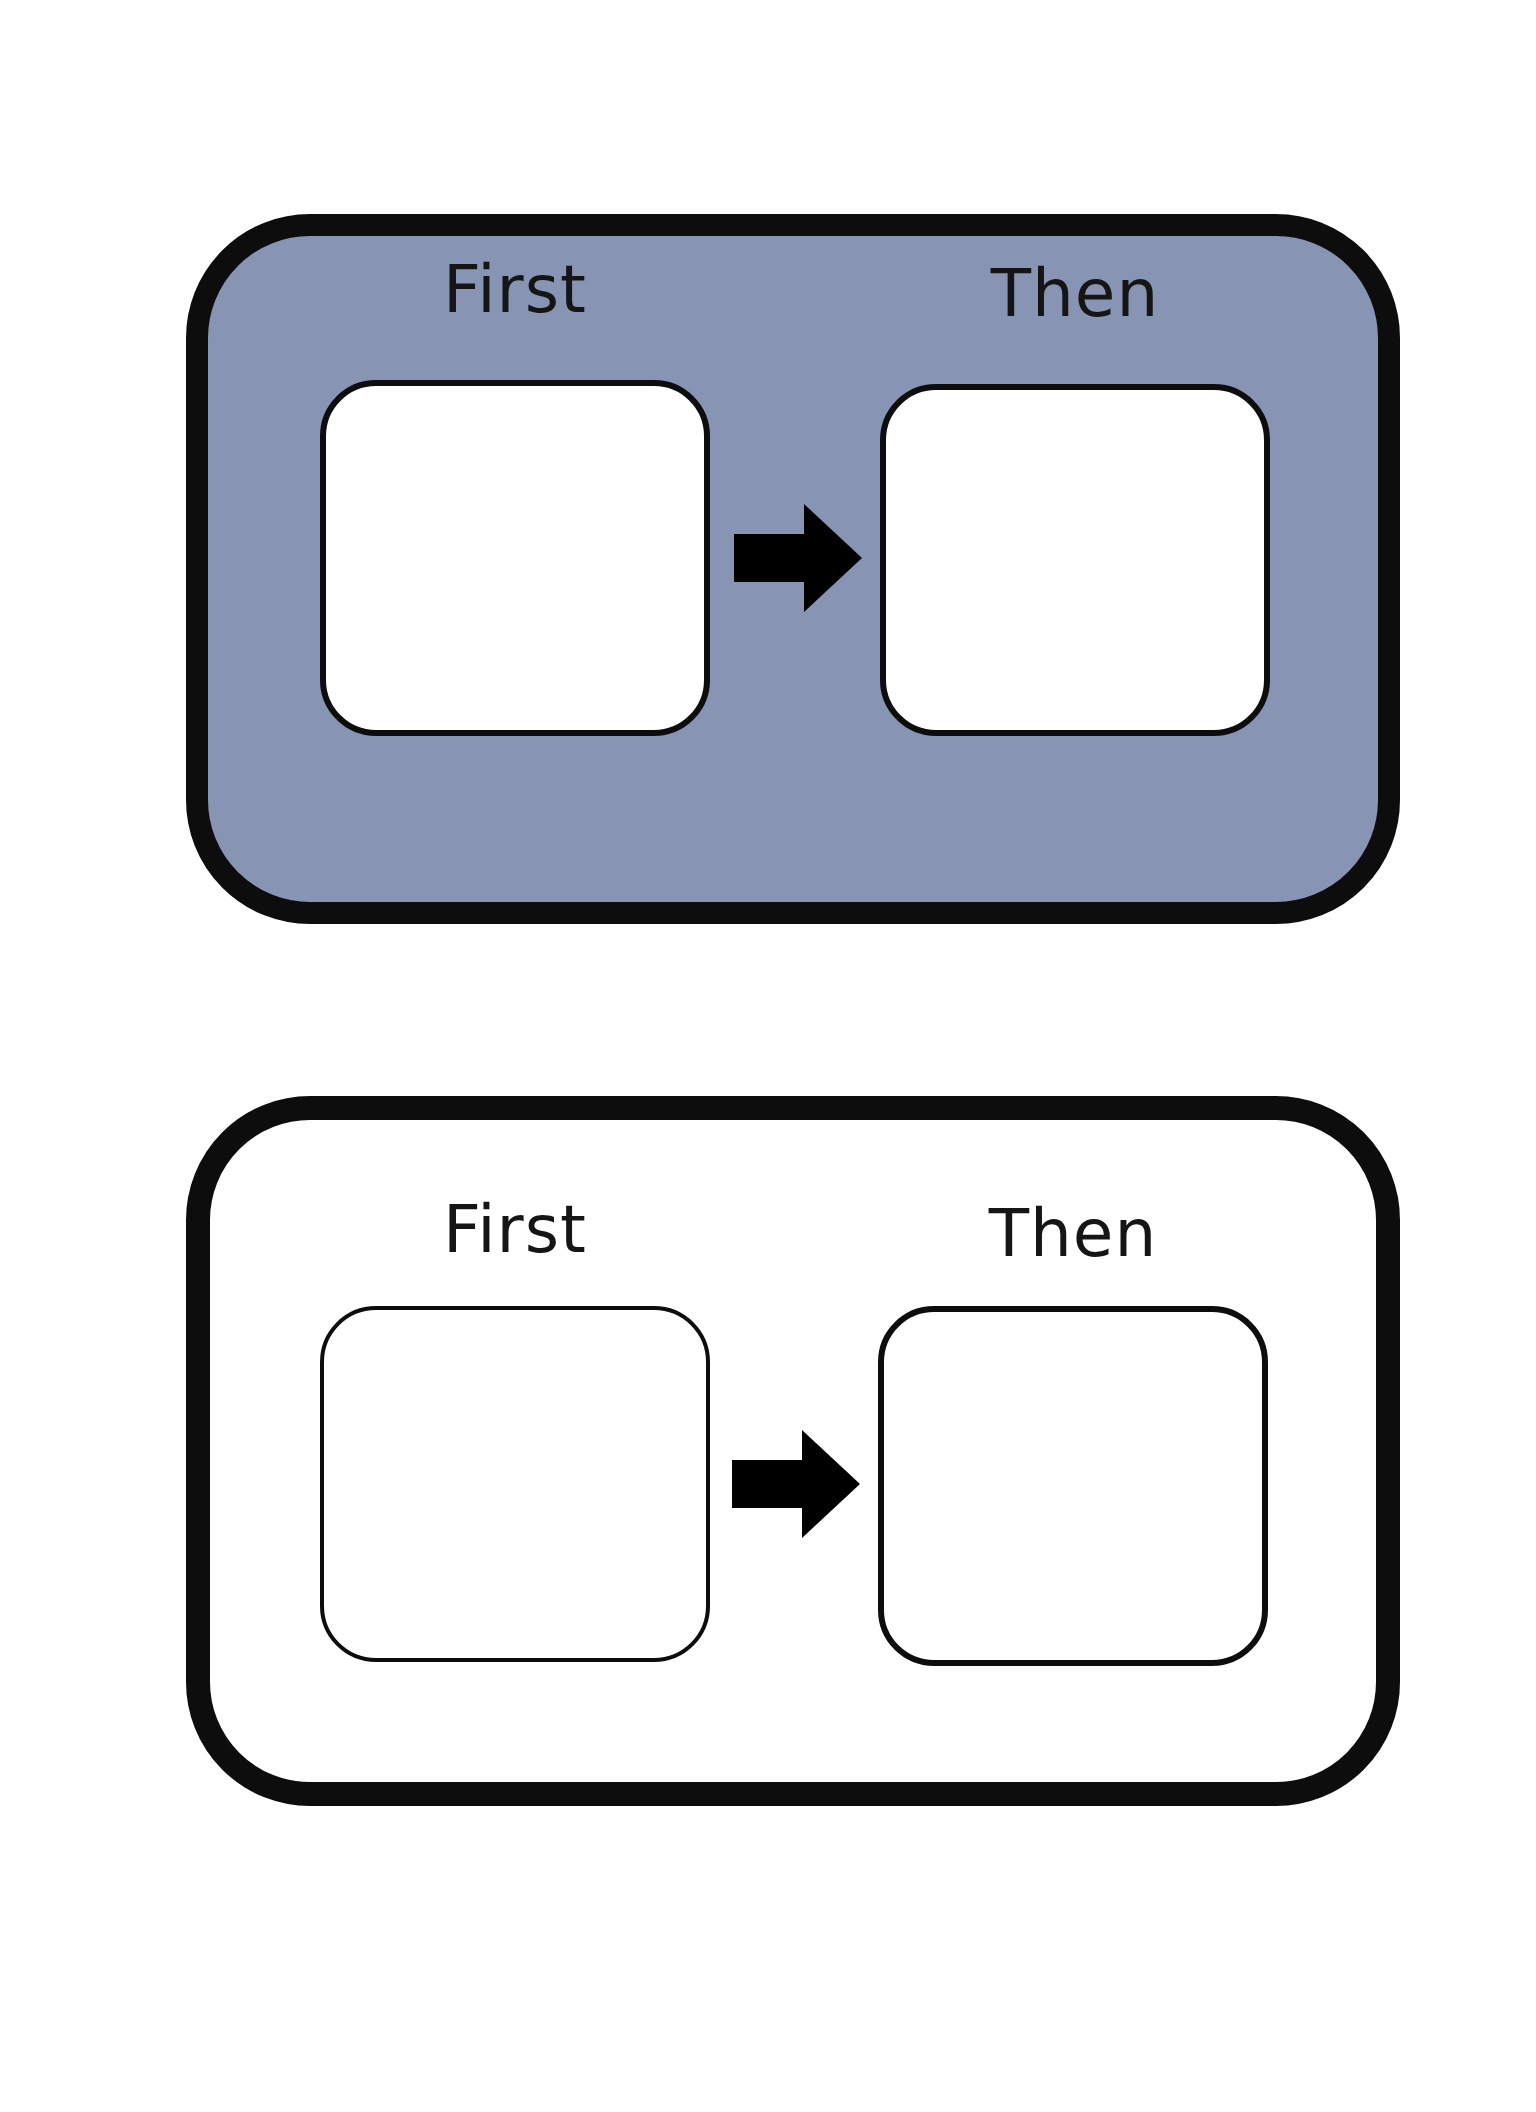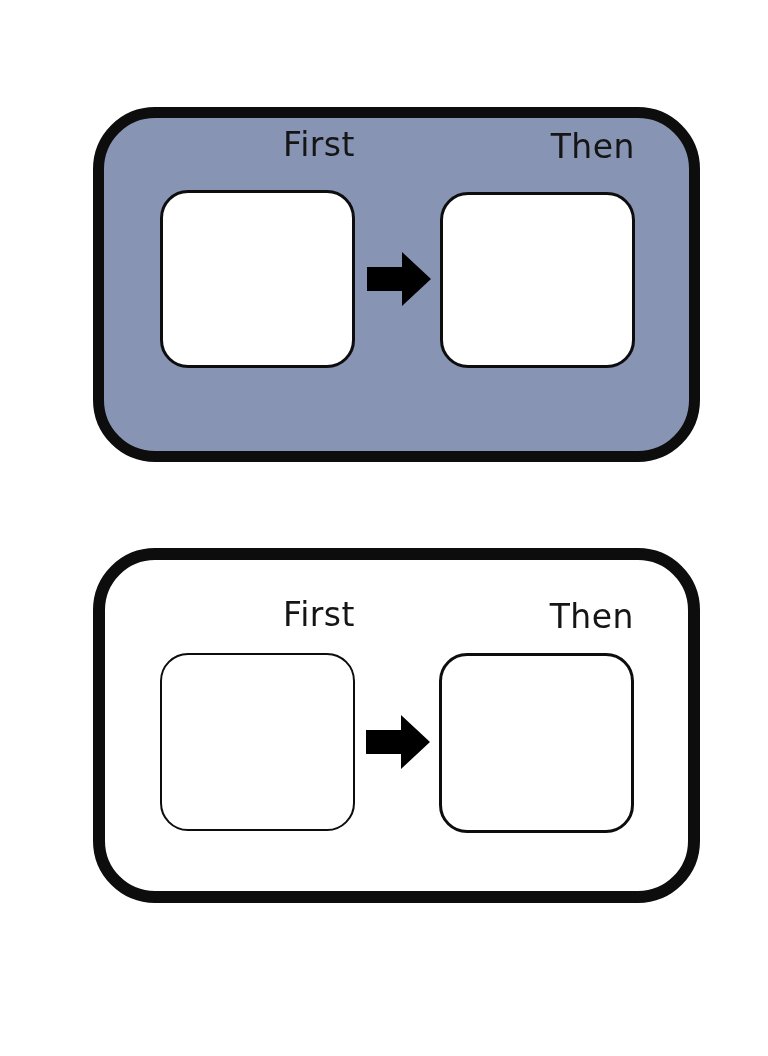--- a/index.html
+++ b/index.html
@@ -33,21 +33,21 @@
     background:var(--blue-board-fill);
   }
   .board-white{
     top:548px;
     background:var(--white-board-fill);
     border-width:12px;
   }
   .label{
     position:absolute;
     width:195px;
-    text-align:right;
+    text-align:center;
     font-size:33px;
     line-height:38px;
     letter-spacing:0.5px;
     color:var(--label-color);
     white-space:nowrap;
   }
   .board-blue .label-first{left:56px;top:8px;}
   .board-blue .label-then{left:336px;top:10px;}
   .board-white .label-first{left:55px;top:36px;}
   .board-white .label-then{left:334px;top:38px;}

